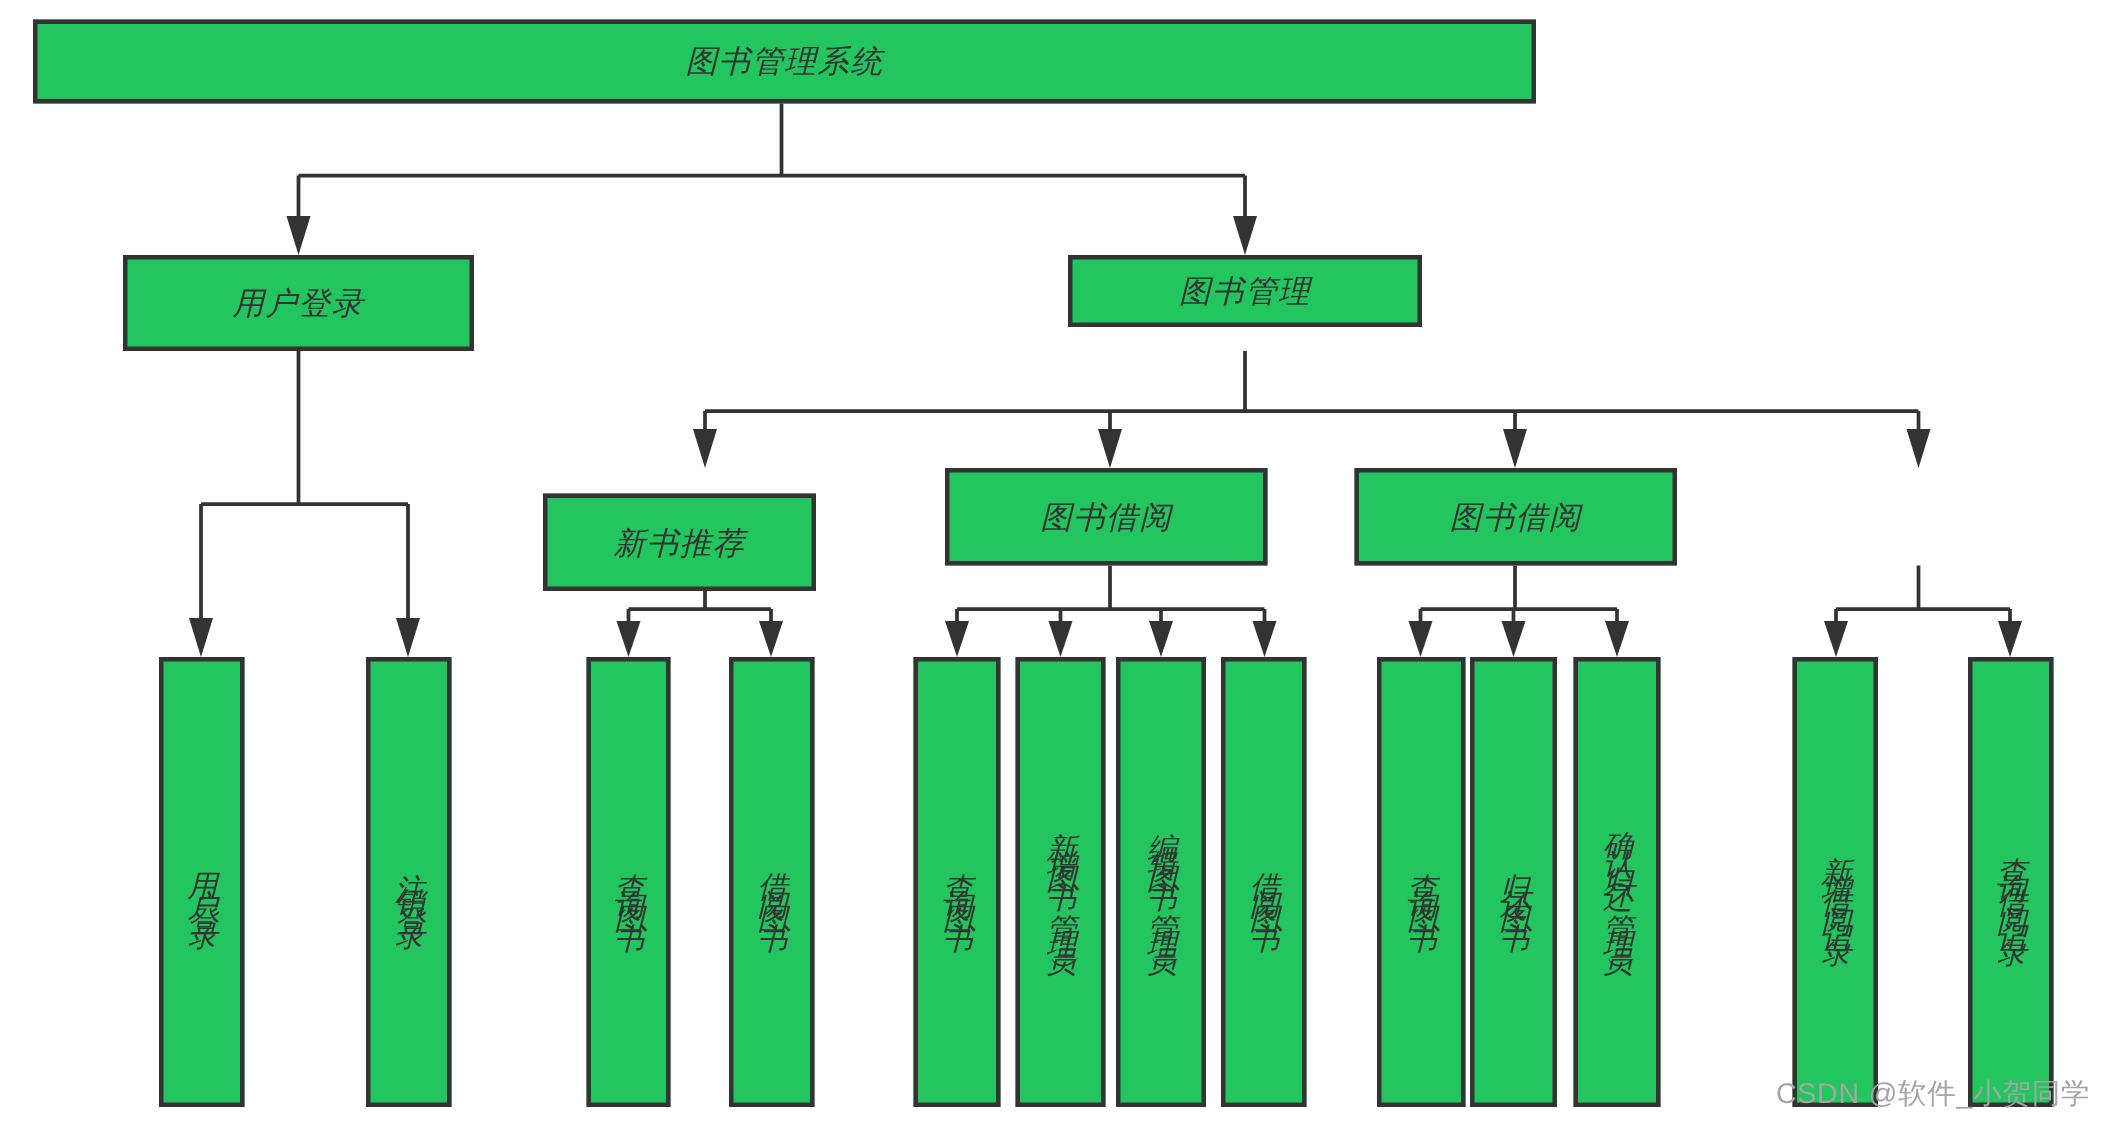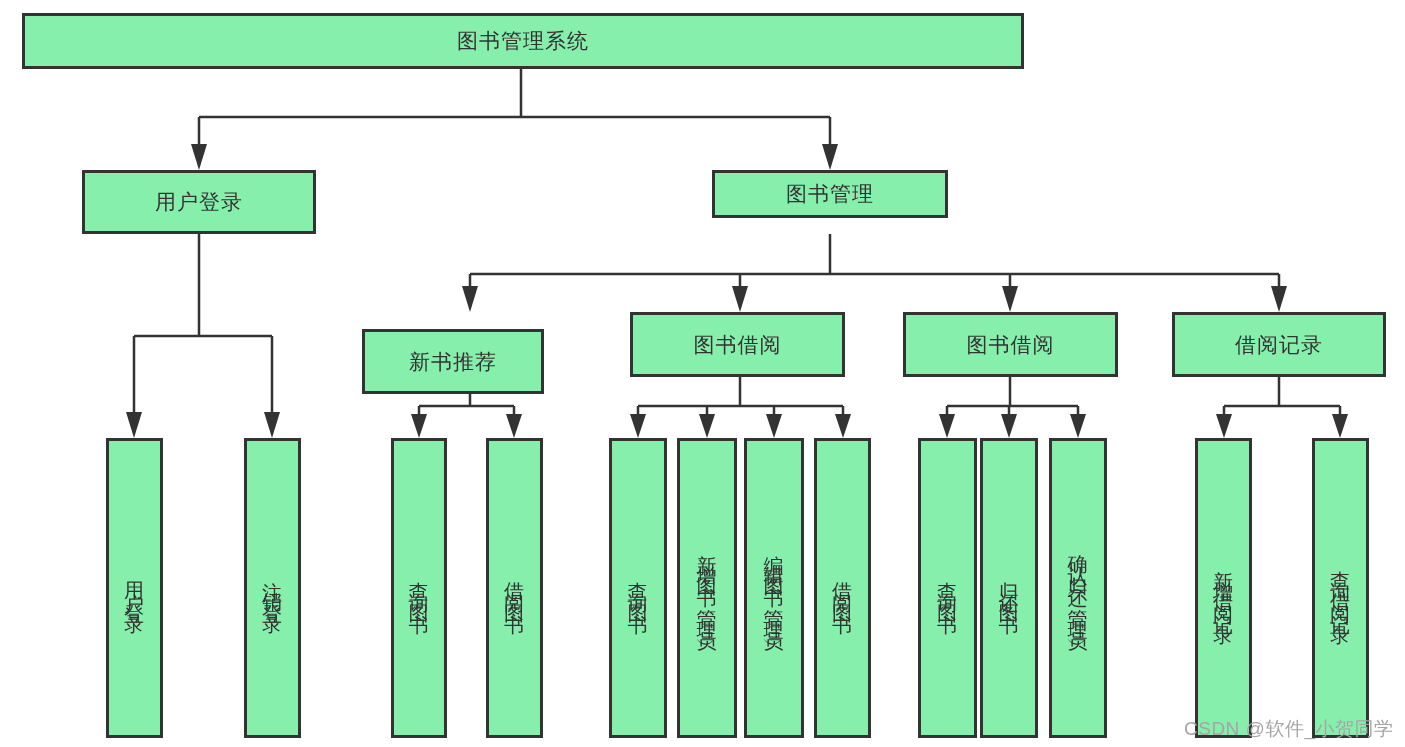--- a/index.html
+++ b/index.html
@@ -14,26 +14,27 @@
   #connectors {
     position: absolute;
     left: 0; top: 0;
     width: 1405px; height: 747px;
     z-index: 1;
   }
   .box {
     position: absolute;
     box-sizing: border-box;
     border: 3px solid #333333;
-    background: #86efac;
+    background: #22c55e;
     display: flex;
     align-items: center;
     justify-content: center;
     color: #333333;
     z-index: 2;
+    font-style: italic;
   }
   .hlabel {
     font-size: 21px;
     letter-spacing: 1px;
     white-space: nowrap;
   }
   .vbox .vlabel {
     writing-mode: vertical-rl;
     text-orientation: upright;
     font-size: 20px;
@@ -116,23 +117,20 @@
 
   <div class="box" style="left:362px; top:329px; width:182px; height:65px;">
     <span class="hlabel">新书推荐</span>
   </div>
   <div class="box" style="left:630px; top:312px; width:215px; height:65px;">
     <span class="hlabel">图书借阅</span>
   </div>
   <div class="box" style="left:903px; top:312px; width:215px; height:65px;">
     <span class="hlabel">图书借阅</span>
   </div>
-  <div class="box" style="left:1172px; top:312px; width:214px; height:65px;">
-    <span class="hlabel">借阅记录</span>
-  </div>
 
   <div class="box vbox" style="left:106px; top:438px; width:57px; height:300px;">
     <span class="vlabel">用户登录</span>
   </div>
   <div class="box vbox" style="left:244px; top:438px; width:57px; height:300px;">
     <span class="vlabel">注销登录</span>
   </div>
 
   <div class="box vbox" style="left:391px; top:438px; width:56px; height:300px;">
     <span class="vlabel">查询图书</span>

